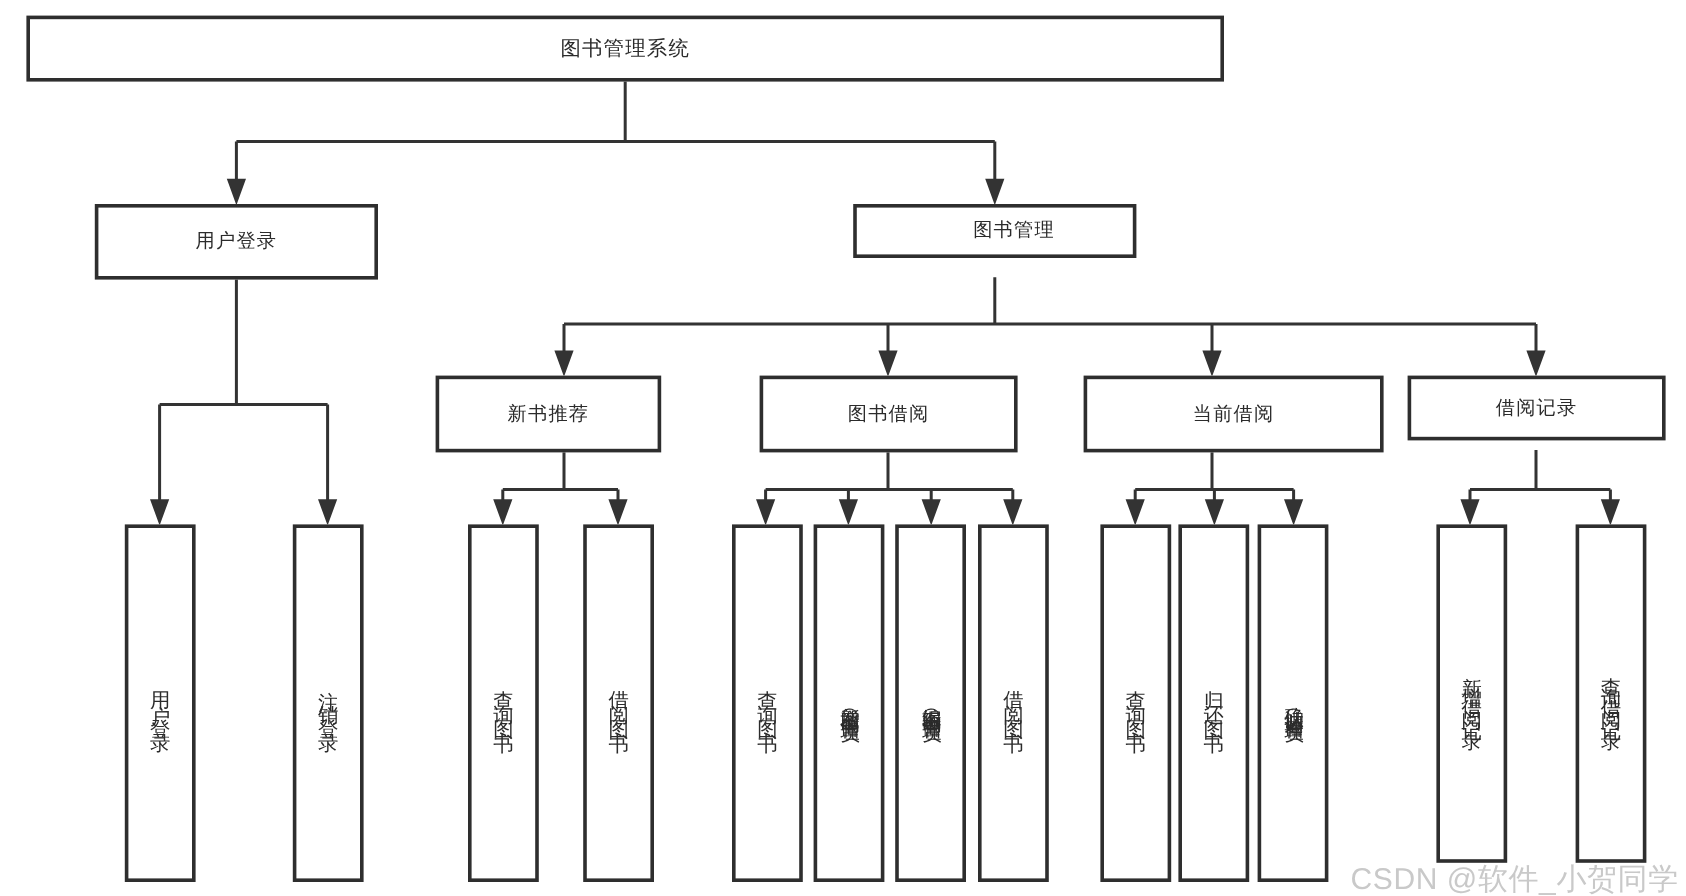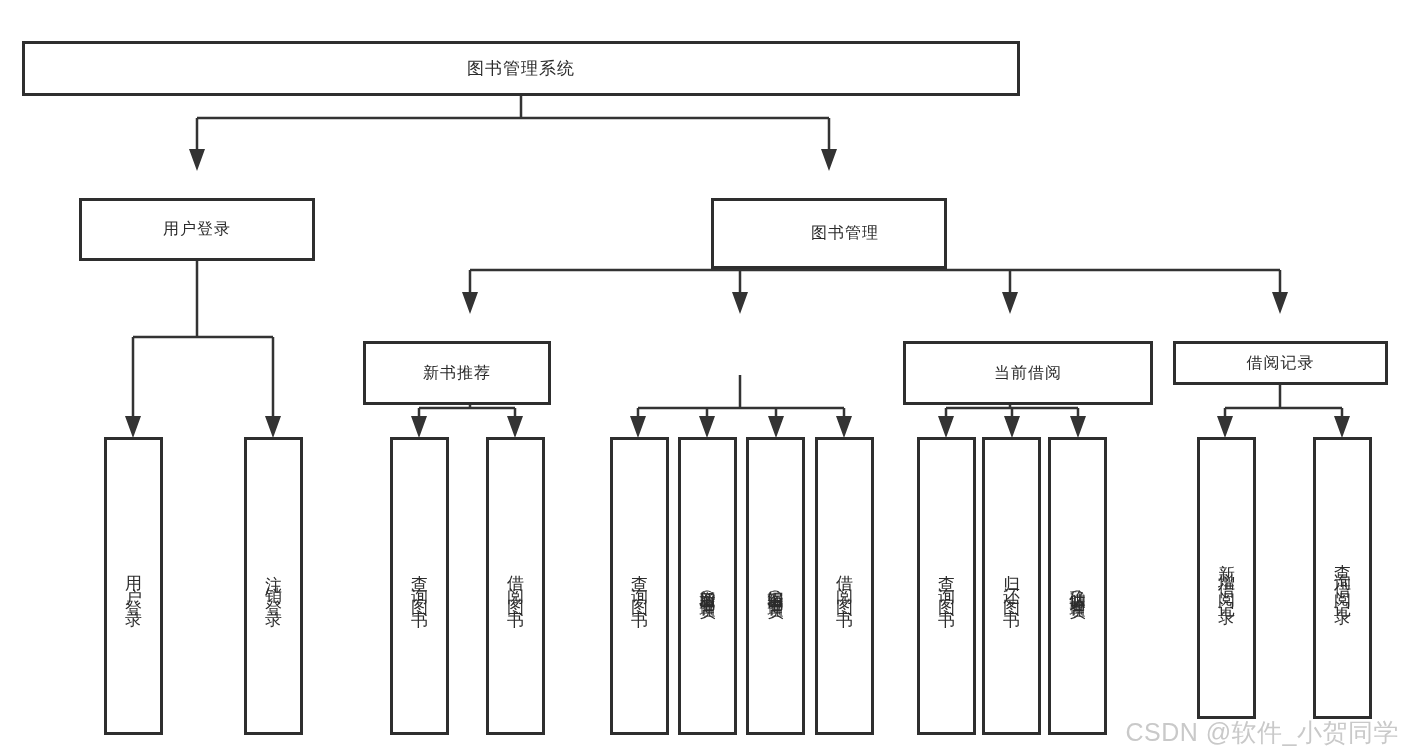--- a/index.html
+++ b/index.html
@@ -16,21 +16,21 @@
     box-sizing:border-box;
     border:3px solid #2e2e2e;
     background:#ffffff;
     display:flex;
     align-items:center;
     justify-content:center;
     color:#2b2b2b;
     z-index:2;
     text-align:center;
   }
-  .hbox{font-size:16px;letter-spacing:1px;margin-top:28px;}
+  .hbox{font-size:16px;letter-spacing:1px;}
   .rootbox{font-size:17px;}
   .vbox{
     writing-mode:vertical-rl;
     font-size:17px;
     letter-spacing:12px;
     line-height:1;
   }
   .vbox.mid{letter-spacing:9px;}
   .vbox.tight{letter-spacing:2px;font-size:16px;}
   .watermark{
@@ -65,25 +65,26 @@
          M630 416 L646 416 L638 438 Z  M699 416 L715 416 L707 438 Z
          M768 416 L784 416 L776 438 Z  M836 416 L852 416 L844 438 Z
          M938 416 L954 416 L946 438 Z  M1004 416 L1020 416 L1012 438 Z
          M1070 416 L1086 416 L1078 438 Z
          M1217 416 L1233 416 L1225 438 Z  M1334 416 L1350 416 L1342 438 Z"></path>
   </svg>
 
   <div class="box hbox rootbox" style="left:22px;top:13px;width:998px;height:55px;">图书管理系统</div>
 
   <div class="box hbox" style="left:79px;top:170px;width:236px;height:63px;">用户登录</div>
-  <div class="box hbox" style="left:711px;top:170px;width:236px;height:71px;padding-left:32px;">图书管理</div>
+  <div class="box hbox" style="left:711px;top:170px;width:236px;height:45px;padding-left:32px;">图书管理</div>
 
   <div class="box hbox" style="left:363px;top:313px;width:188px;height:64px;">新书推荐</div>
+  <div class="box hbox" style="left:633px;top:313px;width:215px;height:64px;">图书借阅</div>
   <div class="box hbox" style="left:903px;top:313px;width:250px;height:64px;">当前借阅</div>
-  <div class="box hbox" style="left:1173px;top:313px;width:215px;height:44px;">借阅记录</div>
+  <div class="box hbox" style="left:1173px;top:313px;width:215px;height:54px;">借阅记录</div>
 
   <div class="box vbox" style="left:104px;top:437px;width:59px;height:298px;">用户登录</div>
   <div class="box vbox" style="left:244px;top:437px;width:59px;height:298px;">注销登录</div>
 
   <div class="box vbox" style="left:390px;top:437px;width:59px;height:298px;">查询图书</div>
   <div class="box vbox" style="left:486px;top:437px;width:59px;height:298px;">借阅图书</div>
 
   <div class="box vbox" style="left:610px;top:437px;width:59px;height:298px;">查询图书</div>
   <div class="box vbox tight" style="left:678px;top:437px;width:59px;height:298px;">新增图书（管理员）</div>
   <div class="box vbox tight" style="left:746px;top:437px;width:59px;height:298px;">编辑图书（管理员）</div>

